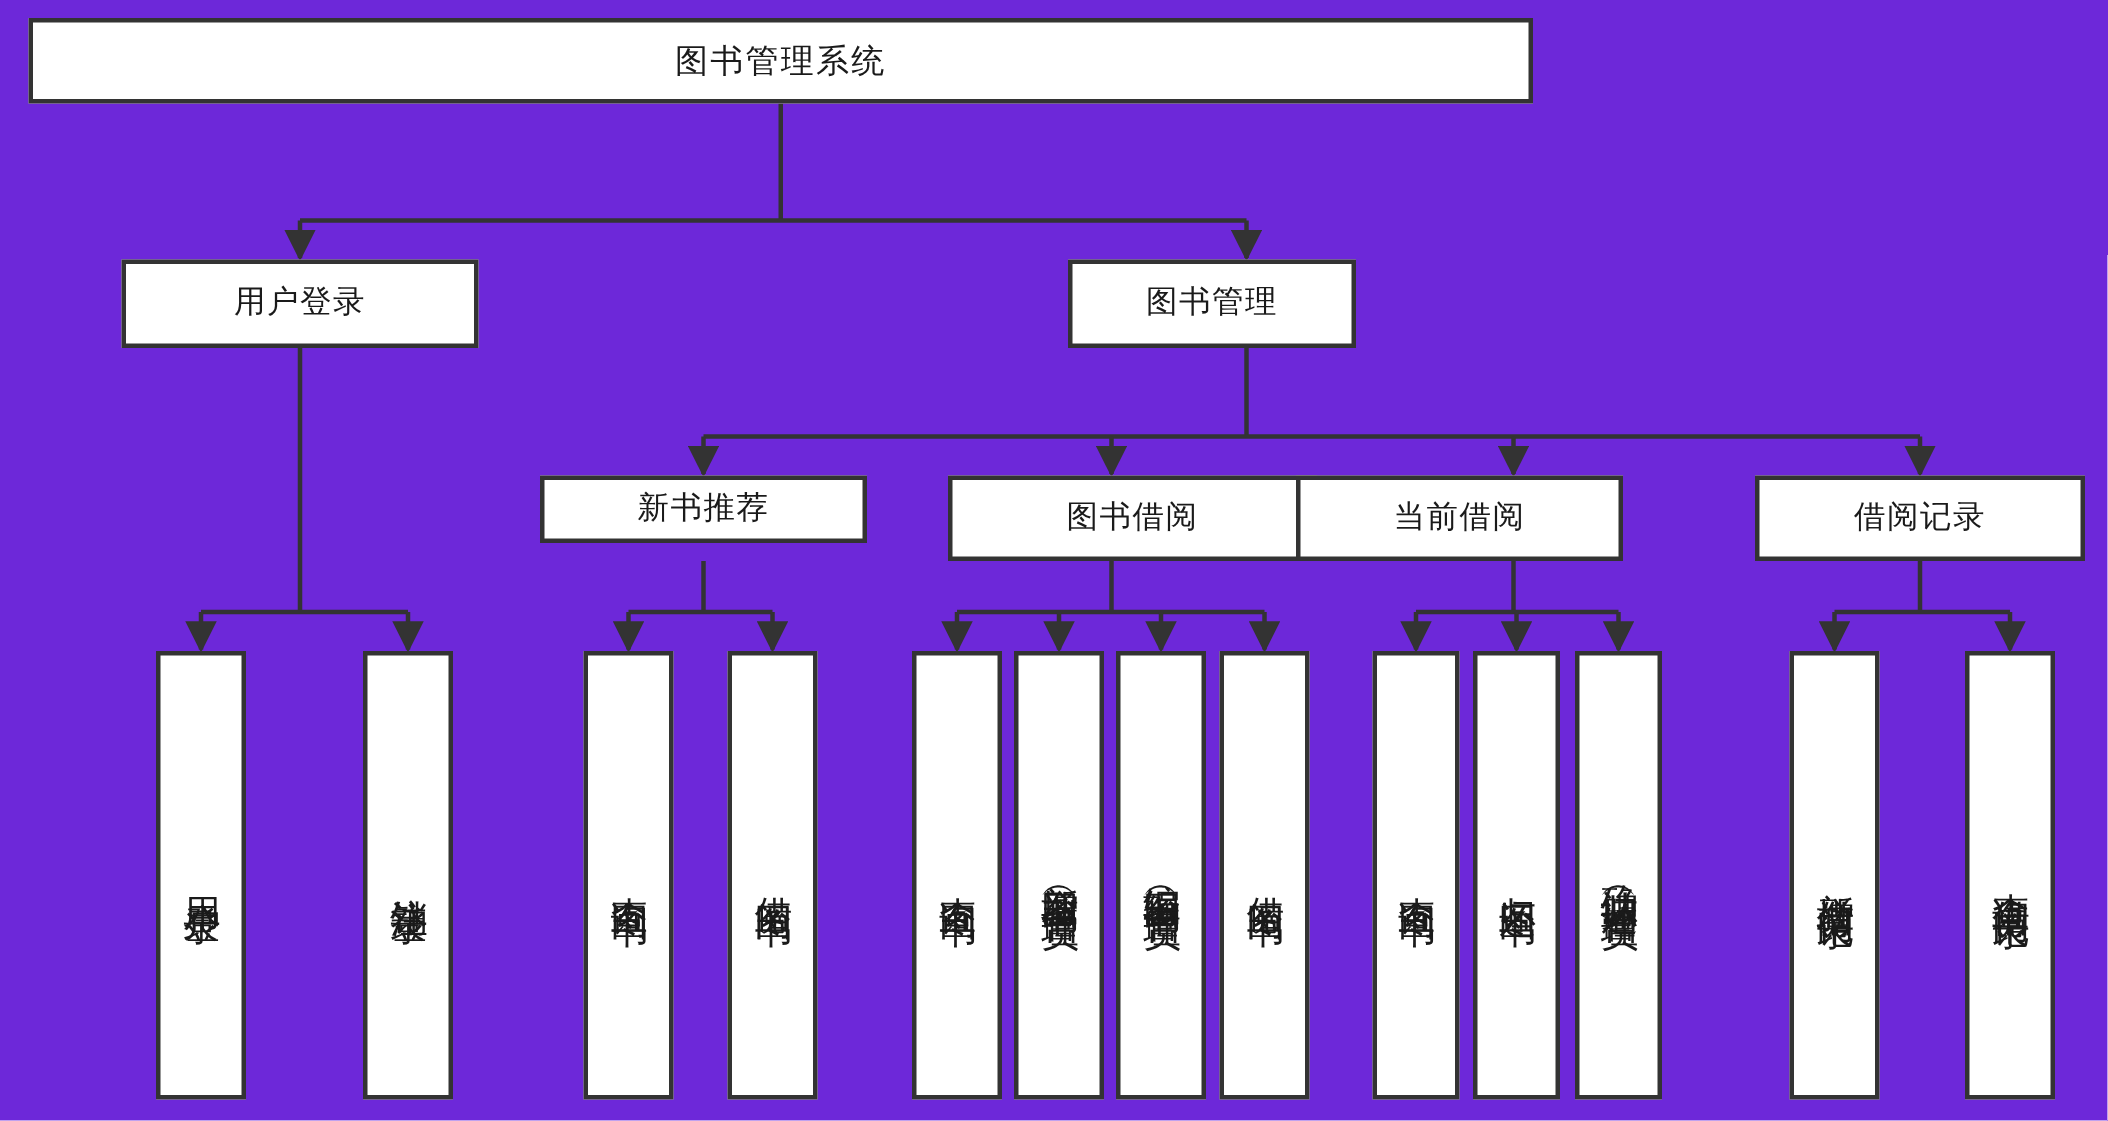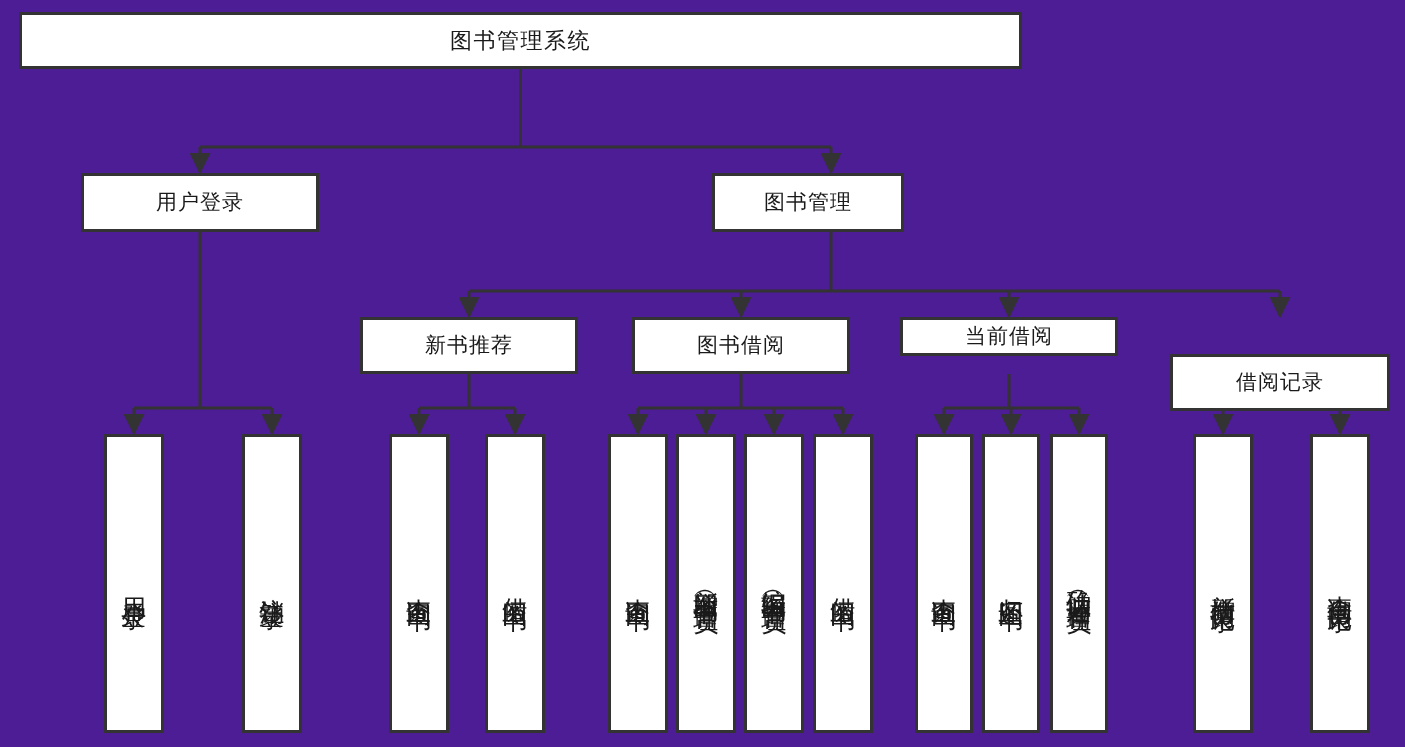--- a/index.html
+++ b/index.html
@@ -8,21 +8,21 @@
     padding: 0;
     background: #ffffff;
   }
   body {
     font-family: "Liberation Sans", "DejaVu Sans", sans-serif;
   }
   #canvas {
     position: relative;
     width: 1405px;
     height: 747px;
-    background: #4c1d95;
+    background: #6d28d9;
     overflow: hidden;
   }
   svg.edges {
     position: absolute;
     left: 0;
     top: 0;
     width: 1405px;
     height: 747px;
     pointer-events: none;
   }
@@ -125,30 +125,30 @@
   <div id="node-layer">
       <div class="node horiz root" style="left: 19px; top: 12px; width: 1003px; height: 57px;">
         <span class="label">图书管理系统</span>
       </div>
       <div class="node horiz" style="left: 81px; top: 173px; width: 238px; height: 59px;">
         <span class="label">用户登录</span>
       </div>
       <div class="node horiz" style="left: 712px; top: 173px; width: 192px; height: 59px;">
         <span class="label">图书管理</span>
       </div>
-      <div class="node horiz" style="left: 360px; top: 317px; width: 218px; height: 57px; align-items: center;">
+      <div class="node horiz" style="left: 360px; top: 317px; width: 218px; height: 45px; align-items: center;">
         <span class="label">新书推荐</span>
       </div>
-      <div class="node horiz" style="left: 632px; top: 317px; width: 218px; height: 57px;">
+      <div class="node horiz" style="left: 632px; top: 317px; width: 246px; height: 57px;">
         <span class="label">图书借阅</span>
       </div>
-      <div class="node horiz" style="left: 900px; top: 317px; width: 218px; height: 39px;">
+      <div class="node horiz" style="left: 864px; top: 317px; width: 218px; height: 57px;">
         <span class="label">当前借阅</span>
       </div>
-      <div class="node horiz" style="left: 1170px; top: 317px; width: 220px; height: 57px; margin-top: 37px;">
+      <div class="node horiz" style="left: 1170px; top: 317px; width: 220px; height: 57px;">
         <span class="label">借阅记录</span>
       </div>
       <div class="node vert" style="left: 104px; top: 434px; width: 60px; height: 299px;">
         <span class="label">用户登录</span>
       </div>
       <div class="node vert" style="left: 242px; top: 434px; width: 60px; height: 299px;">
         <span class="label">注销登录</span>
       </div>
       <div class="node vert" style="left: 389px; top: 434px; width: 60px; height: 299px;">
         <span class="label">查询图书</span>

